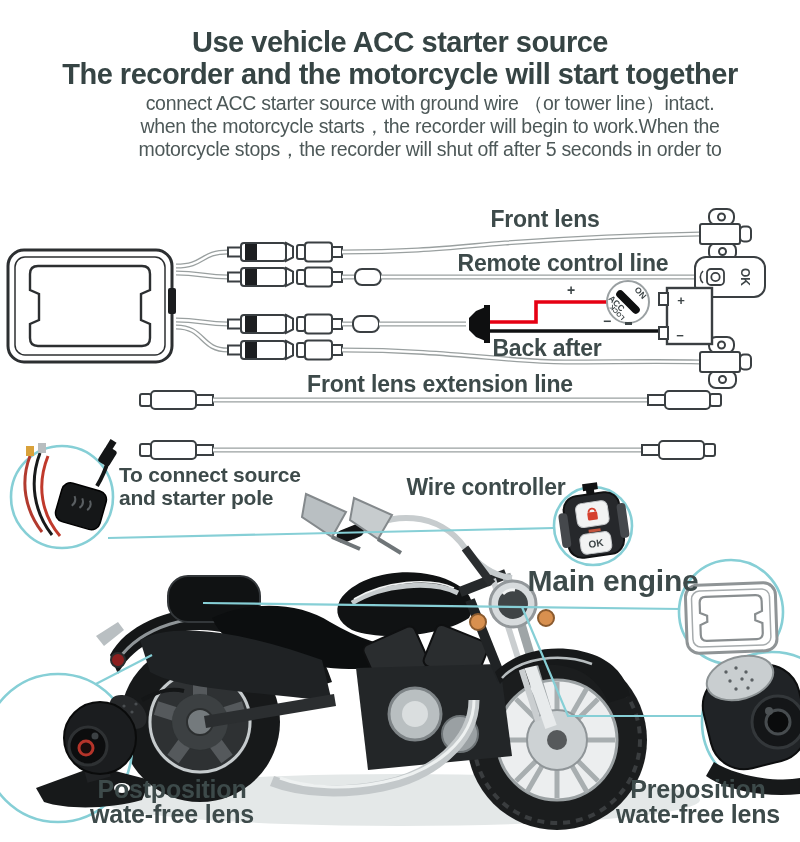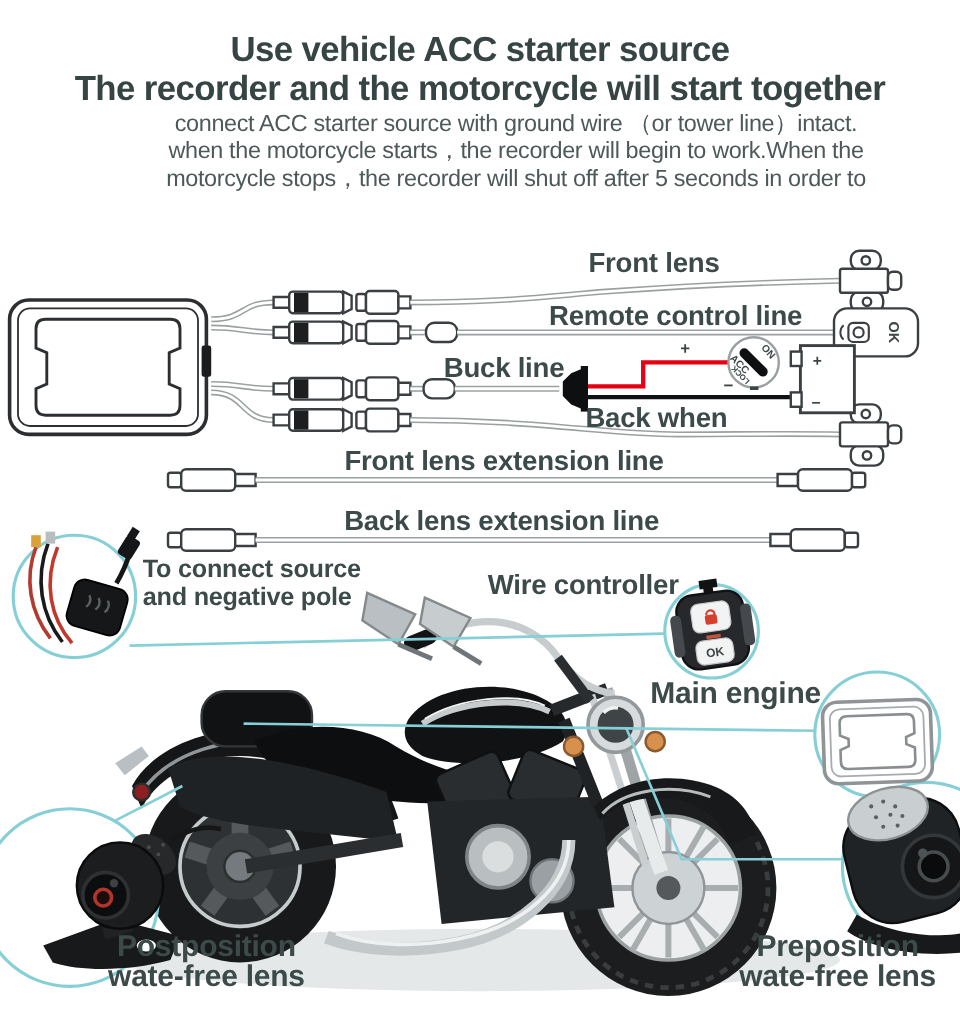--- a/index.html
+++ b/index.html
@@ -317,31 +317,29 @@
   <div class="title" style="top:26px;">Use vehicle ACC starter source</div>
   <div class="title" style="top:58px;">The recorder and the motorcycle will start together</div>
   <div class="desc" style="top:92px;">
     <div>connect ACC starter source with ground wire （or tower line）intact.</div>
     <div>when the motorcycle starts，the recorder will begin to work.When the</div>
     <div>motorcycle stops，the recorder will shut off after 5 seconds in order to</div>
   </div>
 
   <div class="lbl center" style="left:563px;top:250px;font-size:23px;">Remote control line</div>
   <div class="lbl center" style="left:545px;top:206px;font-size:23px;">Front lens</div>
-  <div class="lbl center" style="left:420px;top:293px;font-size:23px;">Buck line</div>
-  <div class="lbl center" style="left:547px;top:335px;font-size:23px;">Back when</div>
-  <div class="lbl center" style="left:420px;top:371px;font-size:23px;">Front lens extension line</div>
-  <div class="lbl center" style="left:418px;top:421px;font-size:23px;">Back lens extension line</div>
+  <div class="lbl center" style="left:547px;top:335px;font-size:23px;">Back after</div>
+  <div class="lbl center" style="left:440px;top:371px;font-size:23px;">Front lens extension line</div>
 
   <div class="lbl" style="left:119px;top:463px;width:200px;text-align:left;font-size:21px;line-height:23px;">
     <div>To connect source</div>
-    <div>and negative pole</div>
+    <div>and starter pole</div>
   </div>
   <div class="lbl center" style="left:486px;top:474px;font-size:23px;">Wire controller</div>
-  <div class="lbl center" style="left:613px;top:564px;font-size:25px;">Main engine</div>
+  <div class="lbl center" style="left:613px;top:564px;font-size:30px;">Main engine</div>
   <div class="lbl" style="left:72px;top:777px;width:200px;text-align:center;font-size:25px;line-height:25px;">
     <div>Postposition</div>
     <div>wate-free lens</div>
   </div>
   <div class="lbl" style="left:598px;top:777px;width:200px;text-align:center;font-size:25px;line-height:25px;">
     <div>Preposition</div>
     <div>wate-free lens</div>
   </div>
 
 </div>

